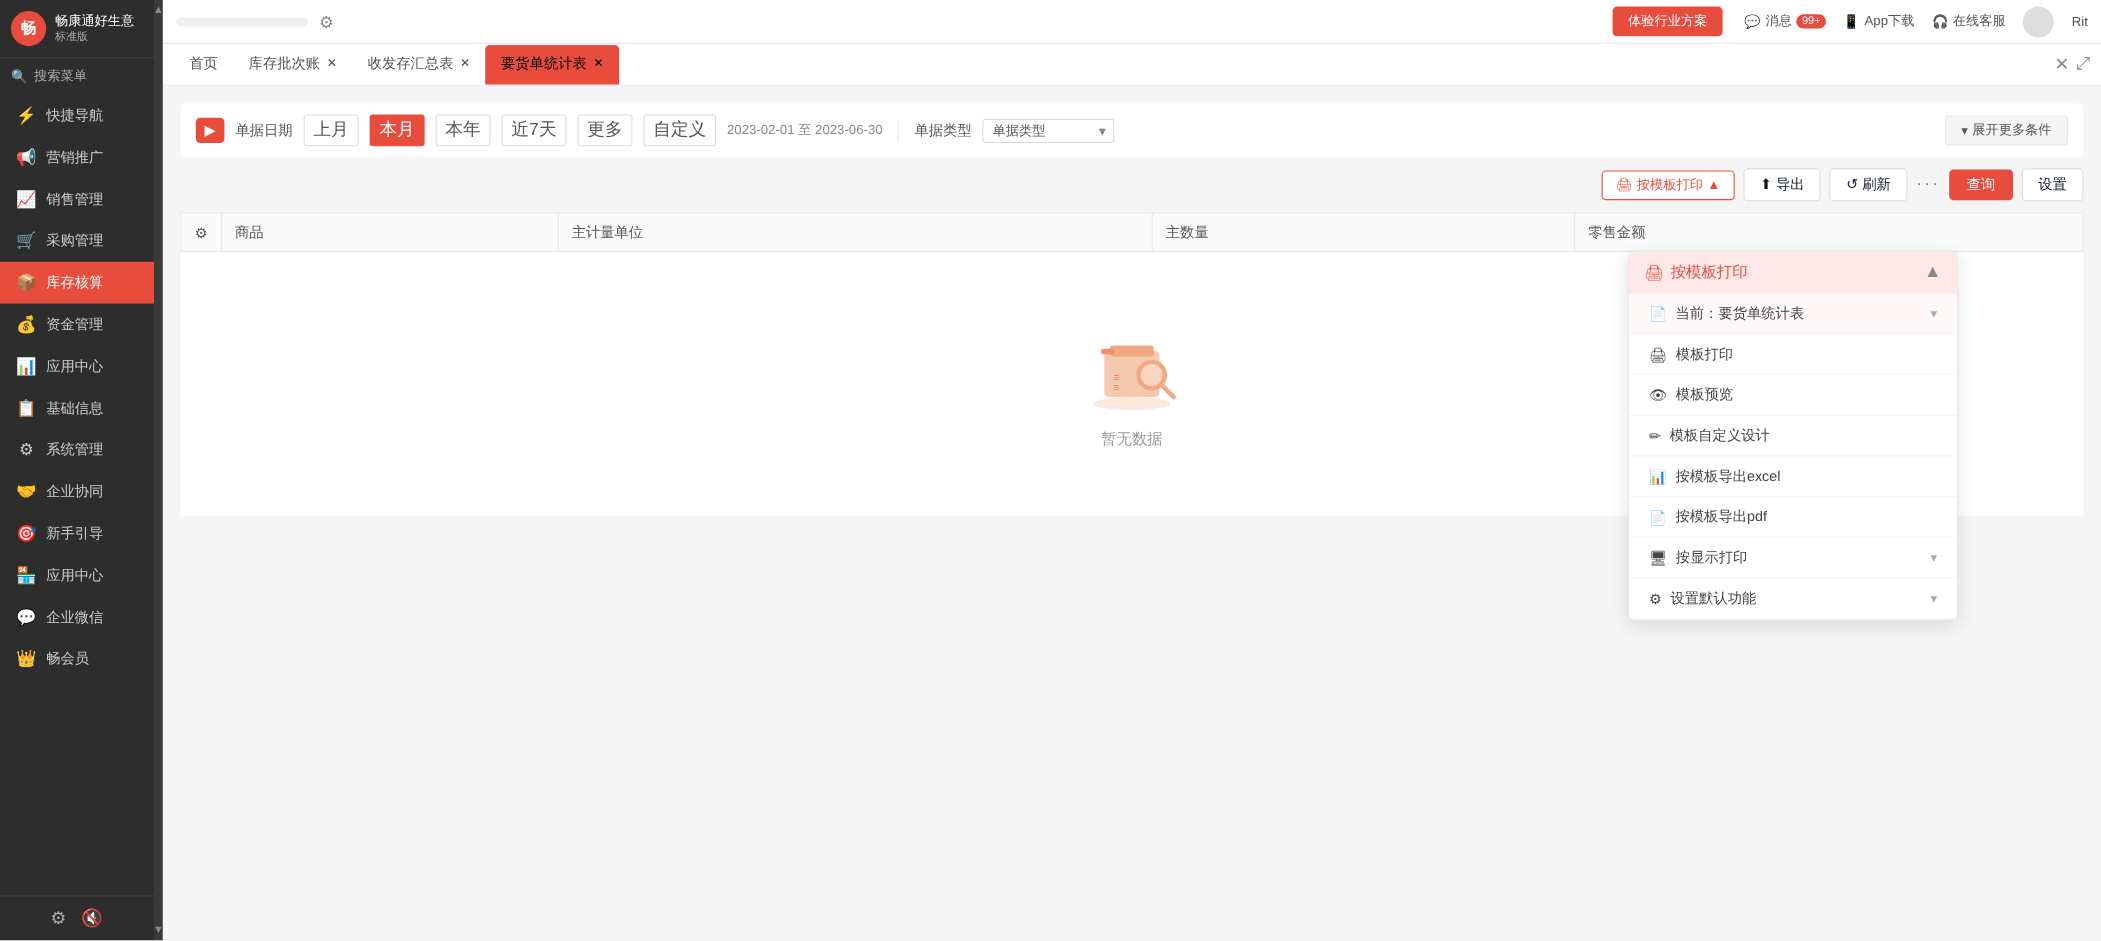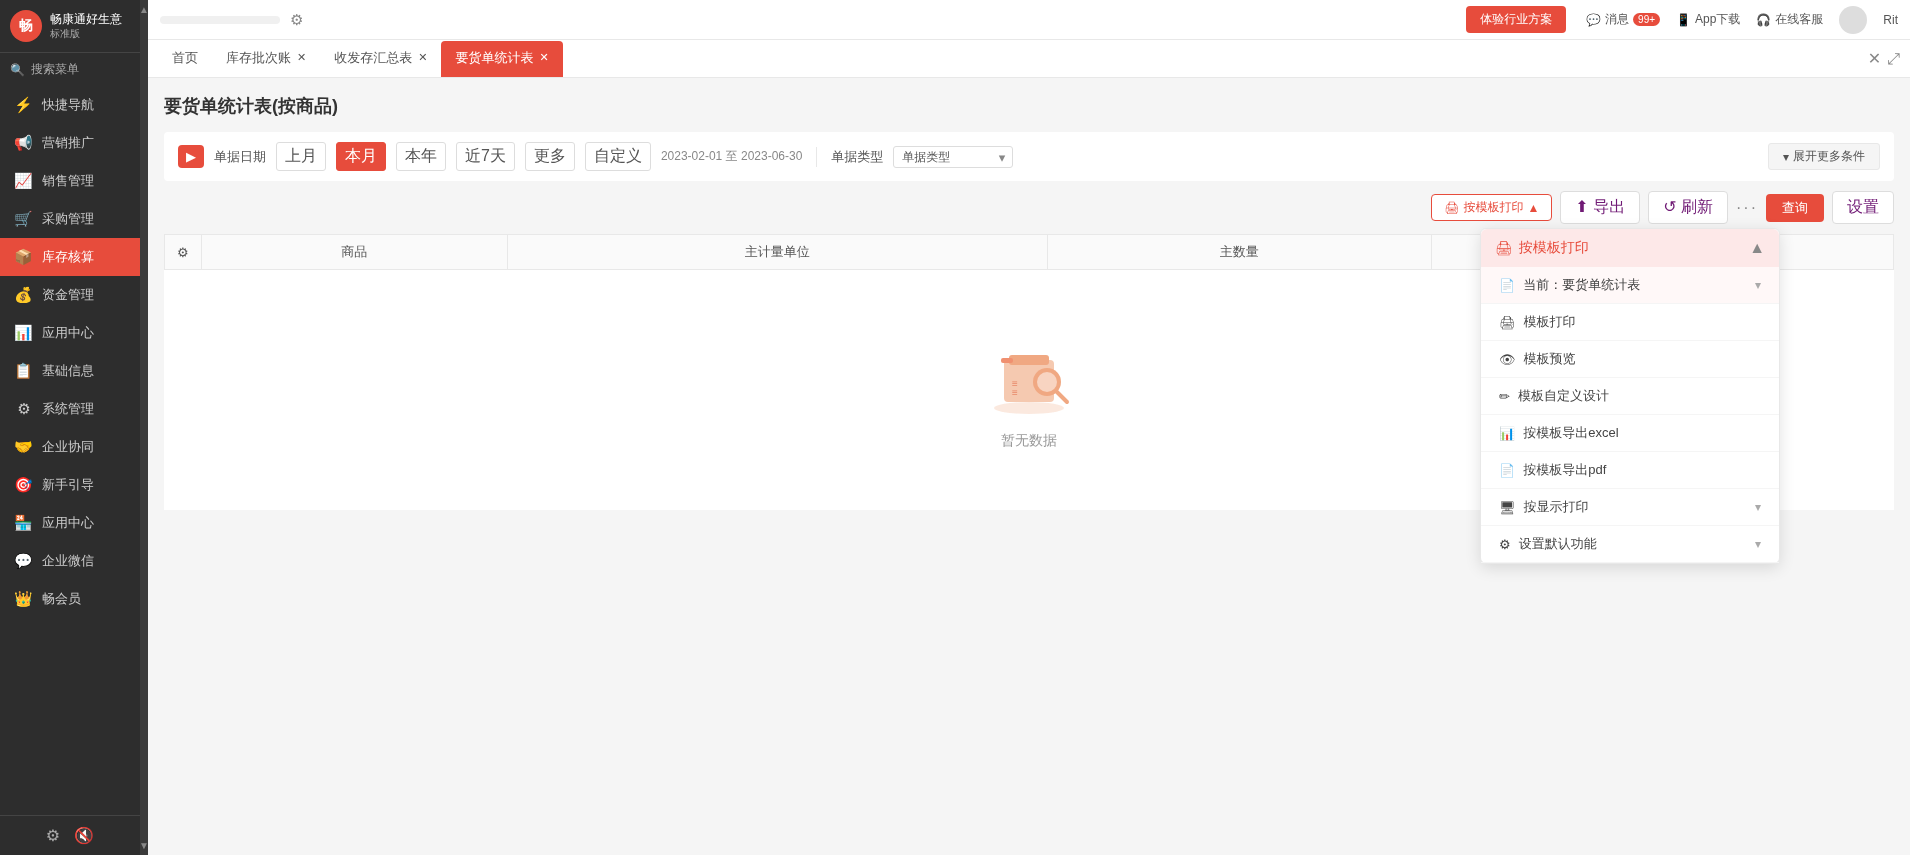--- a/index.html
+++ b/index.html
@@ -163,21 +163,21 @@
       font-size: 13px;
       cursor: pointer;
       color: #555;
       display: flex;
       align-items: center;
       gap: 6px;
       border-bottom: 2px solid transparent;
     }
     .tab.active {
       background: #e74c3c;
-      color: #ffffff;
+      color: #000000;
       border-radius: 4px 4px 0 0;
       justify-content: center;
     }
     .tab .close { font-size: 11px; cursor: pointer; }
     .tabs-right {
       margin-left: auto;
       display: flex;
       align-items: center;
       gap: 6px;
     }
@@ -289,26 +289,26 @@
       background: #e74c3c;
       color: #fff;
       border: none;
       border-radius: 4px;
       padding: 5px 16px;
       cursor: pointer;
       font-size: 13px;
     }
     .btn-default {
       background: #fff;
-      color: #701a75;
+      color: #0f172a;
       border: 1px solid #ddd;
       border-radius: 4px;
       padding: 5px 14px;
       cursor: pointer;
-      font-size: 16px;
+      font-size: 13px;
     }
     .btn-print {
       display: flex;
       align-items: center;
       gap: 4px;
       color: #e74c3c;
       border: 1px solid #e74c3c;
       background: #fff;
       border-radius: 4px;
       padding: 4px 12px;
@@ -323,21 +323,21 @@
       background: #fff;
       border-collapse: collapse;
       font-size: 13px;
     }
     .data-table th {
       background: #fafafa;
       border: 1px solid #e8e8e8;
       padding: 8px 12px;
       color: #555;
       font-weight: 500;
-      text-align: center;
+      text-align: left;
     }
     .data-table td {
       border: 1px solid #e8e8e8;
       padding: 8px 12px;
       color: #333;
     }
     .data-table .gear-col { width: 36px; text-align: center; }
 
     
     .empty-state {
@@ -543,21 +543,20 @@
       <span class="close">✕</span>
     </div>
     <div class="tabs-right">
       <span class="tab-close-all">✕</span>
       <span class="tab-expand">⤢</span>
     </div>
   </div>
 
   <div class="page-content">
 
-    <div class="page-title">要货单统计表(按商品)</div>
 
     <div class="filter-bar">
       <button class="filter-expand-btn">▶</button>
       <span class="filter-label">单据日期</span>
       <button class="date-btn">上月</button>
       <button class="date-btn active">本月</button>
       <button class="date-btn">本年</button>
       <button class="date-btn">近7天</button>
       <button class="date-btn">更多</button>
       <button class="date-btn">自定义</button>

